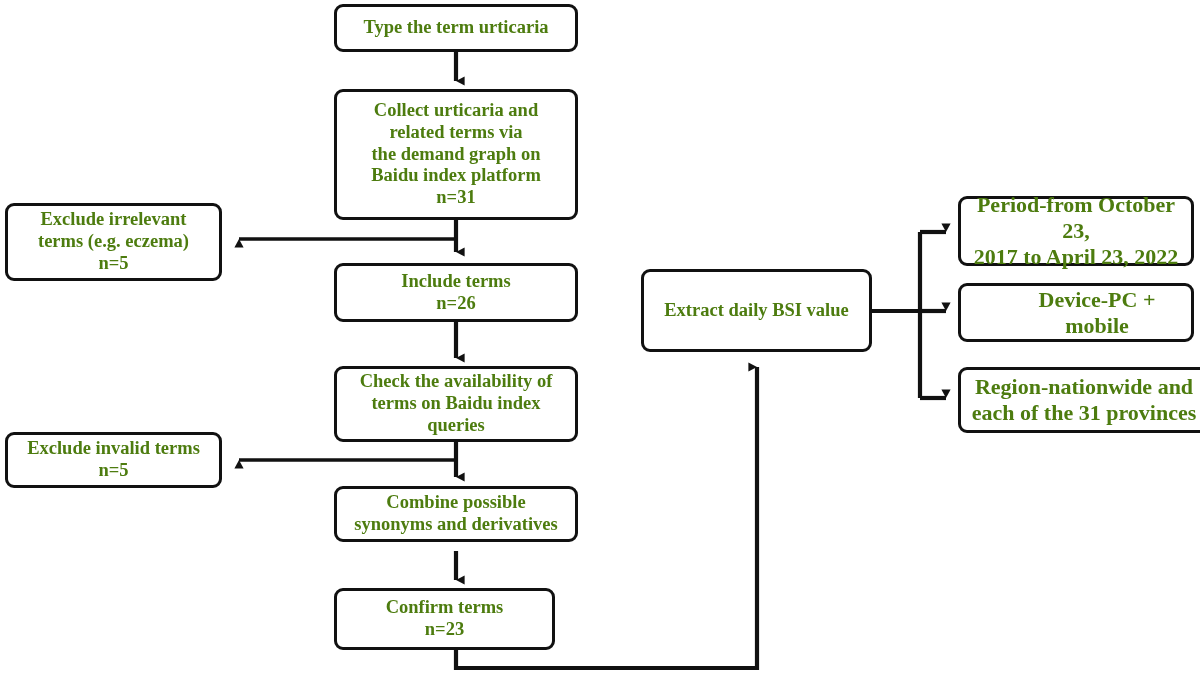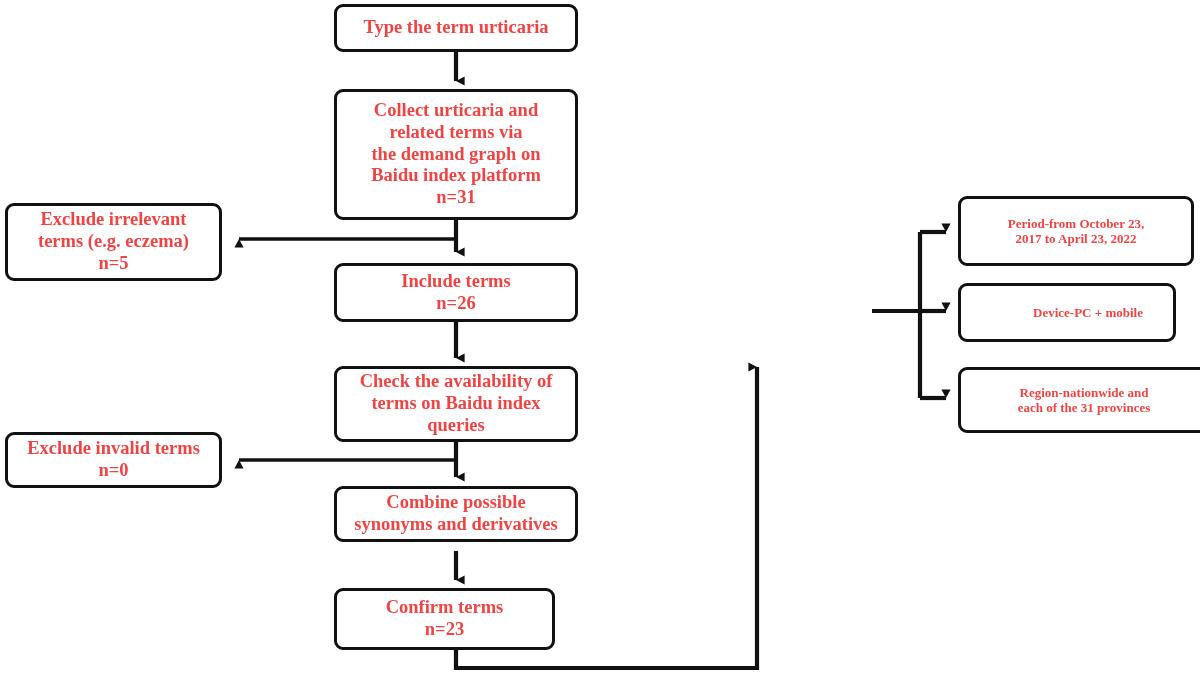--- a/index.html
+++ b/index.html
@@ -22,31 +22,31 @@
     position: absolute;
     box-sizing: border-box;
     border: 3px solid #111111;
     border-radius: 9px;
     background: #ffffff;
     display: flex;
     align-items: center;
     justify-content: center;
     text-align: center;
     font-weight: bold;
-    color: #ef4444;
+    color: #4d7c0f;
     line-height: 1.18;
     z-index: 3;
     padding: 2px 6px;
   }
   .node .txt {
     display: block;
     white-space: pre-line;
   }
   .f18 { font-size: 18.5px; }
-  .f17 { font-size: 13px; }
+  .f17 { font-size: 22px; }
 
   svg#wires {
     position: absolute;
     left: 0;
     top: 0;
     width: 1200px;
     height: 673px;
     z-index: 1;
     pointer-events: none;
   }
@@ -133,30 +133,33 @@
   </div>
 
   <div class="node f18" style="left:5px; top:203px; width:217px; height:78px;">
     <span class="txt">Exclude irrelevant
 terms (e.g. eczema)
 n=5</span>
   </div>
 
   <div class="node f18" style="left:5px; top:432px; width:217px; height:56px;">
     <span class="txt">Exclude invalid terms
-n=0</span>
+n=5</span>
   </div>
 
+  <div class="node f18" style="left:641px; top:269px; width:231px; height:83px;">
+    <span class="txt">Extract daily BSI value</span>
+  </div>
 
   <div class="node f17" style="left:958px; top:196px; width:236px; height:70px;">
     <span class="txt">Period-from  October 23,
 2017 to April 23, 2022</span>
   </div>
 
-  <div class="node f17" style="left:958px; top:283px; width:218px; height:59px;padding-left:48px;">
+  <div class="node f17" style="left:958px; top:283px; width:236px; height:59px;padding-left:48px;">
     <span class="txt">Device-PC + mobile</span>
   </div>
 
   <div class="node f17" style="left:958px; top:367px; width:252px; height:66px;">
     <span class="txt">Region-nationwide and
 each of the 31 provinces</span>
   </div>
 
 </div>
 

